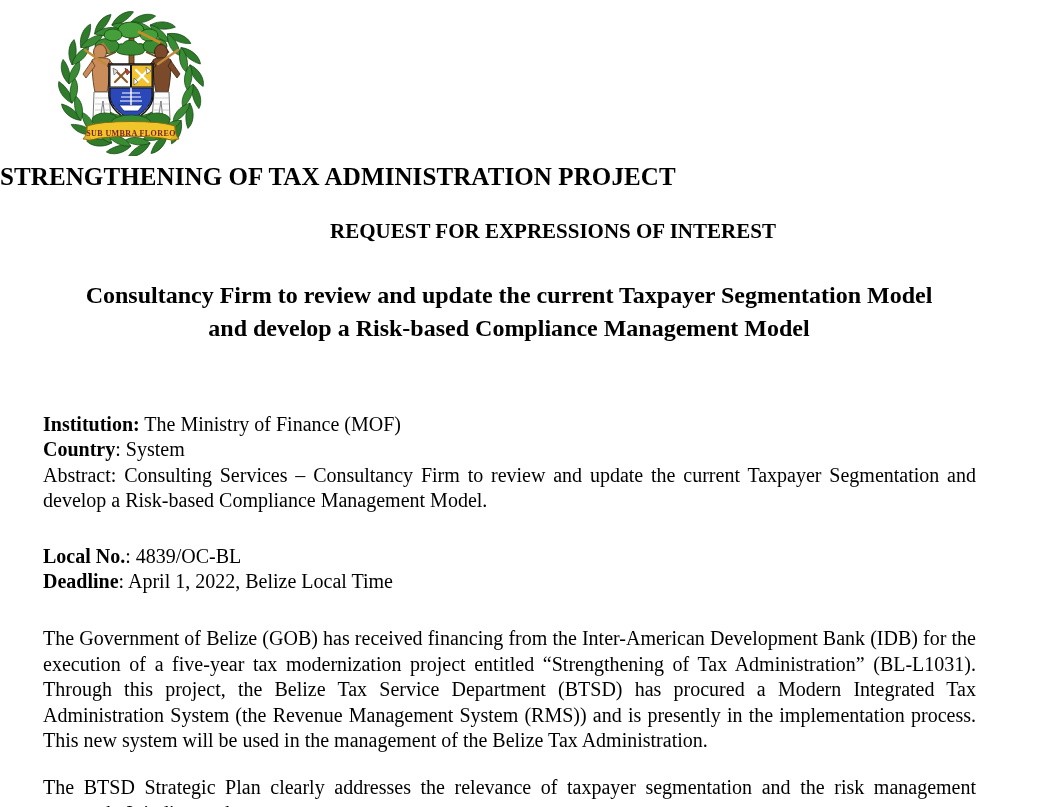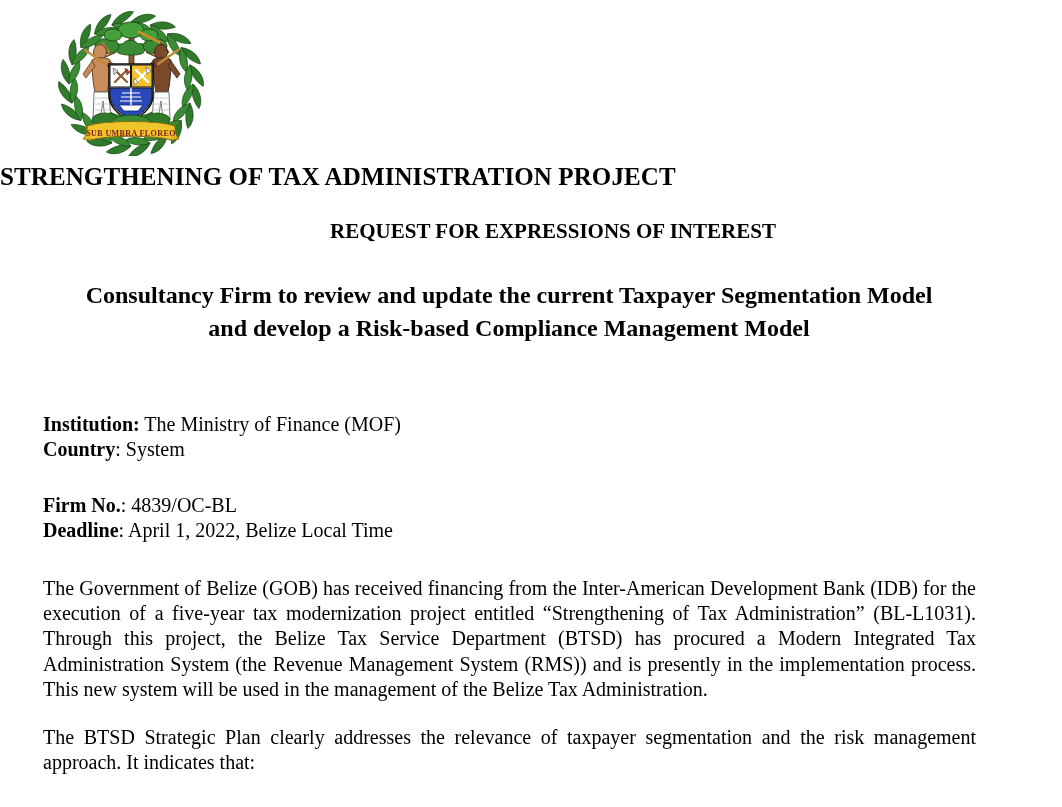--- a/index.html
+++ b/index.html
@@ -257,25 +257,28 @@
 
     <div class="meta-line">
       <span class="lbl">Institution:</span><span> The Ministry of Finance (MOF)</span>
     </div>
 
     <div class="meta-line">
       <span class="lbl">Country</span><span>: System</span>
     </div>
 
 
+    <div class="abstract">
+      <span class="lbl">Abstract</span><span>: Consulting Services – Consultancy Firm to review and update the current Taxpayer Segmentation and develop a Risk-based Compliance Management Model.</span>
+    </div>
 
     <div class="gap-md"></div>
 
     <div class="meta-line">
-      <span class="lbl">Firm No.</span><span>: 4839/OC-BL</span>
+      <span class="lbl">Local No.</span><span>: 4839/OC-BL</span>
     </div>
 
     <div class="meta-line">
       <span class="lbl">Deadline</span><span>:  April 1, 2022, Belize Local Time</span>
     </div>
 
     <div class="gap-lg"></div>
 
     <p class="para">The Government of Belize (GOB) has received financing from the Inter-American Development Bank (IDB) for the execution of a five-year tax modernization project entitled “Strengthening of Tax Administration” (BL-L1031). Through this project, the Belize Tax Service Department (BTSD) has procured a Modern Integrated Tax Administration System (the Revenue Management System (RMS)) and is presently in the implementation process. This new system will be used in the management of the Belize Tax Administration.</p>
 

